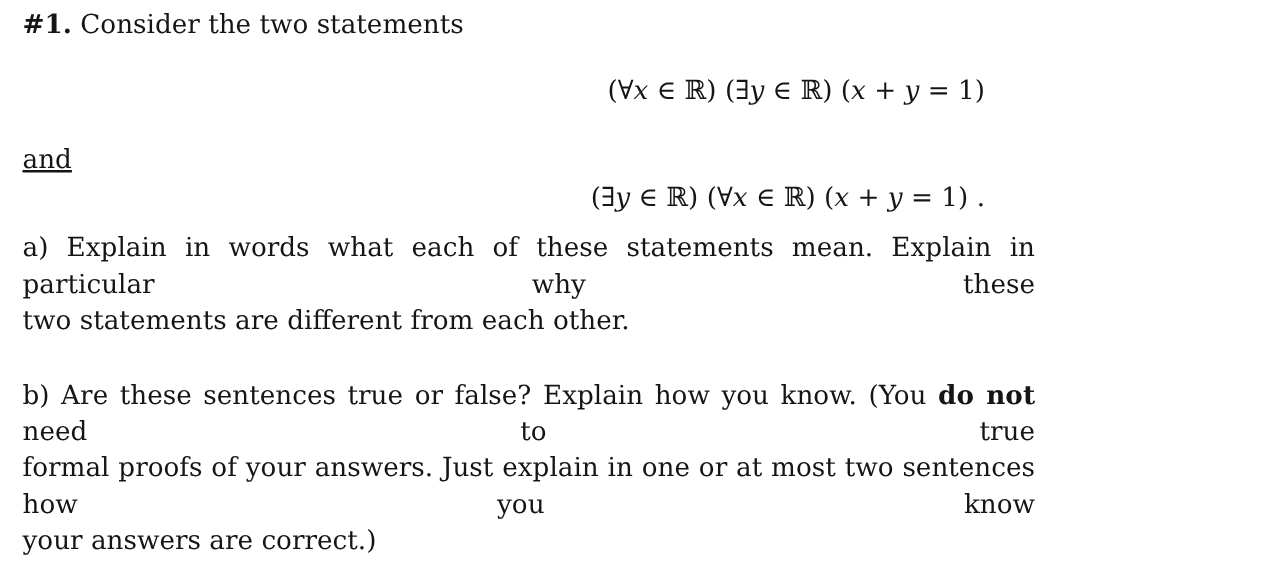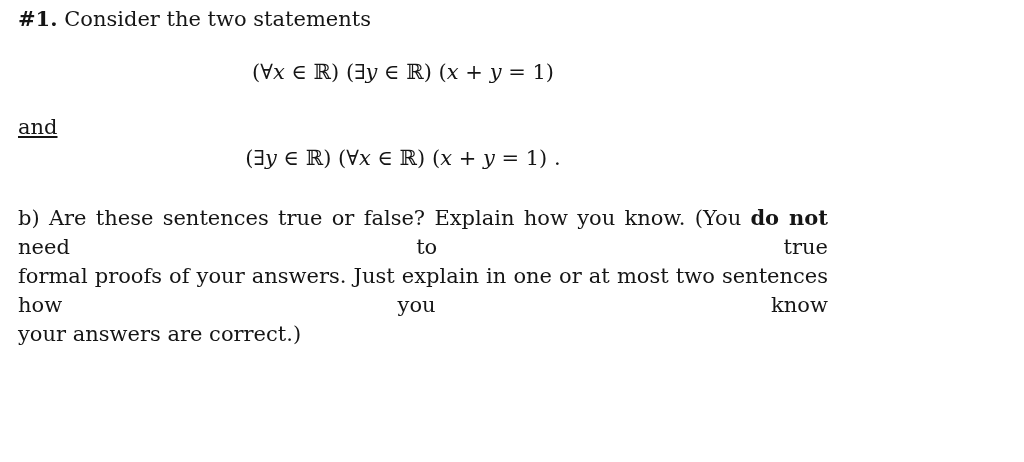--- a/index.html
+++ b/index.html
@@ -22,21 +22,21 @@
   }
   .b { font-weight: 700; }
   .i { font-style: italic; }
   .line { display: block; }
   
   .jl { text-align: justify; text-align-last: justify; }
   
   .ll { text-align: left; }
   .title-line { margin-top: 4px; }
   .math-line {
-    text-align: center;
+    text-align: right;
     
     margin-right: 40px;
   }
   .math-1 { margin-top: 24px; }
   .connector { margin-top: 26px; text-decoration: underline; }
   .math-2 { margin-top: 2px; }
   .para-a { margin-top: 11px; }
   .para-b { margin-top: 30px; }
   .para-c { margin-top: 32px; }
 </style>
@@ -46,20 +46,24 @@
 <div class="page">
 
   <div class="title-line"><span class="b">#1.</span><span> Consider the two statements</span></div>
 
   <div class="math-line math-1"><span>(∀</span><span class="i">x</span><span> ∈ ℝ) (∃</span><span class="i">y</span><span> ∈ ℝ) (</span><span class="i">x</span><span> + </span><span class="i">y</span><span> = 1)</span></div>
 
   <div class="connector"><span>and</span></div>
 
   <div class="math-line math-2"><span>(∃</span><span class="i">y</span><span> ∈ ℝ) (∀</span><span class="i">x</span><span> ∈ ℝ) (</span><span class="i">x</span><span> + </span><span class="i">y</span><span> = 1) .</span></div>
 
+  <div class="para-a">
+    <div class="line jl"><span>a) Explain in words what each of these statements mean. Explain in particular why these</span></div>
+    <div class="line ll"><span>two statements are different from each other.</span></div>
+  </div>
 
   <div class="para-b">
     <div class="line jl"><span>b) Are these sentences true or false? Explain how you know. (You </span><span class="b">do not</span><span> need to true</span></div>
     <div class="line jl"><span>formal proofs of your answers. Just explain in one or at most two sentences how you know</span></div>
     <div class="line ll"><span>your answers are correct.)</span></div>
   </div>
 
 
 </div>
 

